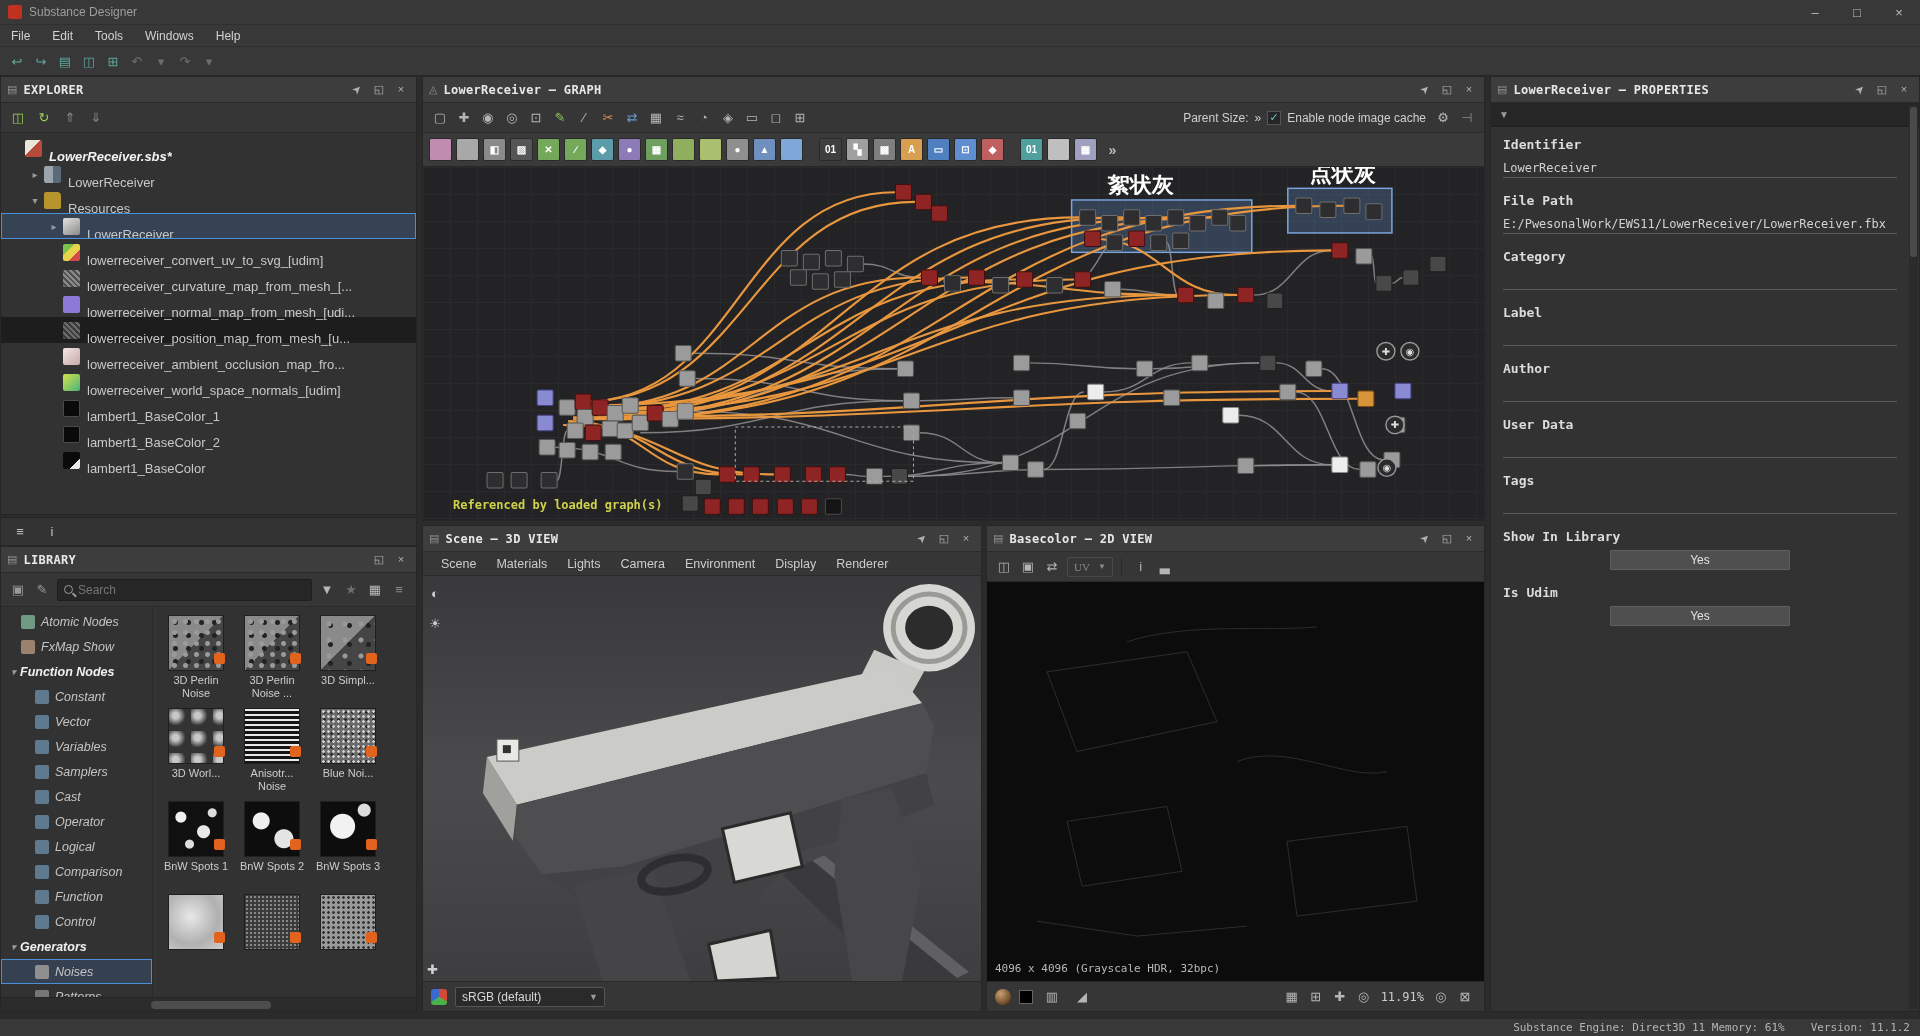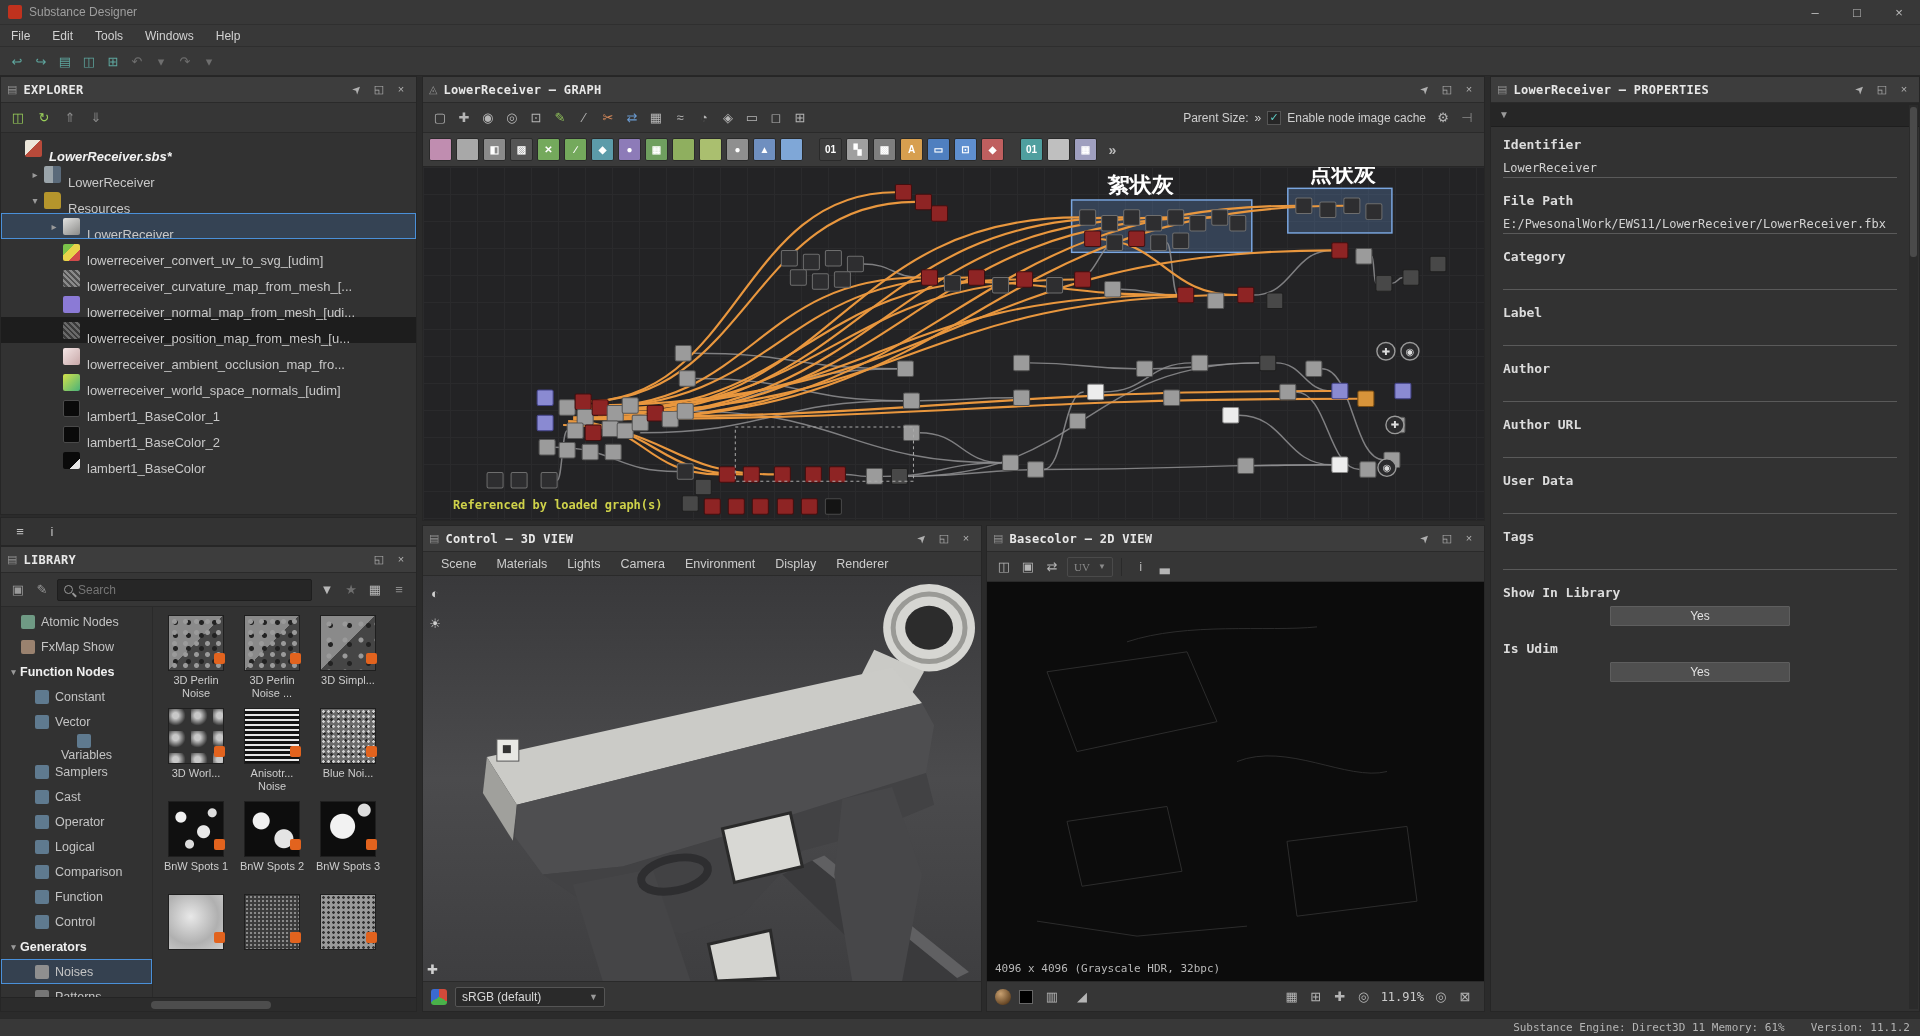--- a/index.html
+++ b/index.html
@@ -65,21 +65,21 @@
   #library { left:0; top:546px; width:417px; height:466px; }
   .libtoolbar { height:34px; background:#363636; border-bottom:1px solid #2a2a2a; display:flex;
     align-items:center; padding:0 6px; gap:4px; flex:none; }
   .searchbox { flex:1; height:22px; background:#262626; border:1px solid #1e1e1e; border-radius:2px;
     display:flex; align-items:center; padding:0 6px; gap:5px; }
   .mag { width:9px; height:9px; border:1.5px solid #9a9a9a; border-radius:50%; position:relative; flex:none; }
   .mag::after { content:""; position:absolute; width:5px; height:1.5px; background:#9a9a9a;
     transform:rotate(45deg); left:7px; top:8px; }
   .searchbox input { flex:1; background:transparent; border:none; outline:none; color:#d8d8d8; font-size:12px; }
   .libbody { flex:1; display:flex; overflow:hidden; }
-  #lib-cats { width:152px; border-right:1px solid #2a2a2a; overflow:hidden; padding-top:2px; }
+  #lib-cats { width:152px; border-right:1px solid #2a2a2a; overflow:hidden; padding-top:2px;font-style:italic; }
   .lrow { height:25px; display:flex; align-items:center; color:#c4c4c4; font-size:12.5px; white-space:nowrap; }
   .lrow .arrow { width:13px; font-size:9px; color:#9a9a9a; text-align:center; flex:none; }
   .lrow .cicon { width:14px; height:14px; border-radius:2px; margin:0 6px 0 1px; flex:none; }
   .lrow.group { color:#f0f0f0; font-weight:bold; }
   .lrow.selected { outline:1px solid #4a90d9; outline-offset:-1px; background:rgba(62,110,171,.25); }
   #lib-thumbs { flex:1; display:flex; flex-wrap:wrap; align-content:flex-start; gap:8px 10px;
     padding:8px 4px 0 10px; overflow:hidden; }
   .thumb { width:66px; display:flex; flex-direction:column; align-items:center; }
   .timg { width:56px; height:56px; position:relative; border:1px solid #1f1f1f; }
   .badge { position:absolute; right:-2px; bottom:6px; width:11px; height:11px; background:#e2631e;
@@ -349,21 +349,21 @@
         <div class="lrow" style="padding-left: 20px;">
           <span class="arrow"></span>
           <span class="cicon i-fn"></span>
           <span>Constant</span>
         </div>
         <div class="lrow" style="padding-left: 20px;">
           <span class="arrow"></span>
           <span class="cicon i-fn"></span>
           <span>Vector</span>
         </div>
-        <div class="lrow" style="padding-left: 20px; flex-direction: column;">
+        <div class="lrow" style="padding-left: 20px;">
           <span class="arrow"></span>
           <span class="cicon i-fn"></span>
           <span>Variables</span>
         </div>
         <div class="lrow" style="padding-left: 20px;">
           <span class="arrow"></span>
           <span class="cicon i-fn"></span>
           <span>Samplers</span>
         </div>
         <div class="lrow" style="padding-left: 20px;">
@@ -743,21 +743,21 @@
           <text x="963" y="313.5">◉</text>
         </g>
       </svg>
     <span class="gfooter">Referenced by loaded graph(s)</span>
   </div>
 </div>
 
 <div class="panel" id="view3d">
   <div class="phead">
     <span class="picon">▤</span>
-    <span class="ptitle">Control — 3D VIEW</span>
+    <span class="ptitle">Scene — 3D VIEW</span>
     <div class="hicons">
       <span class="pin-rot">➤</span>
       <span>◱</span>
       <span>×</span>
     </div>
   </div>
   <div class="vmenus">
       <span class="menu-item">Scene</span>
       <span class="menu-item">Materials</span>
       <span class="menu-item">Lights</span>
@@ -897,24 +897,20 @@
       </div>
       <div class="pfield">
         <div class="plabel">Label</div>
         <div class="pinput"></div>
       </div>
       <div class="pfield">
         <div class="plabel">Author</div>
         <div class="pinput"></div>
       </div>
       <div class="pfield">
-        <div class="plabel">Author URL</div>
-        <div class="pinput"></div>
-      </div>
-      <div class="pfield">
         <div class="plabel">User Data</div>
         <div class="pinput"></div>
       </div>
       <div class="pfield">
         <div class="plabel">Tags</div>
         <div class="pinput"></div>
       </div>
       <div class="pfield">
         <div class="plabel">Show In Library</div>
         <div class="pbtn">Yes</div>

